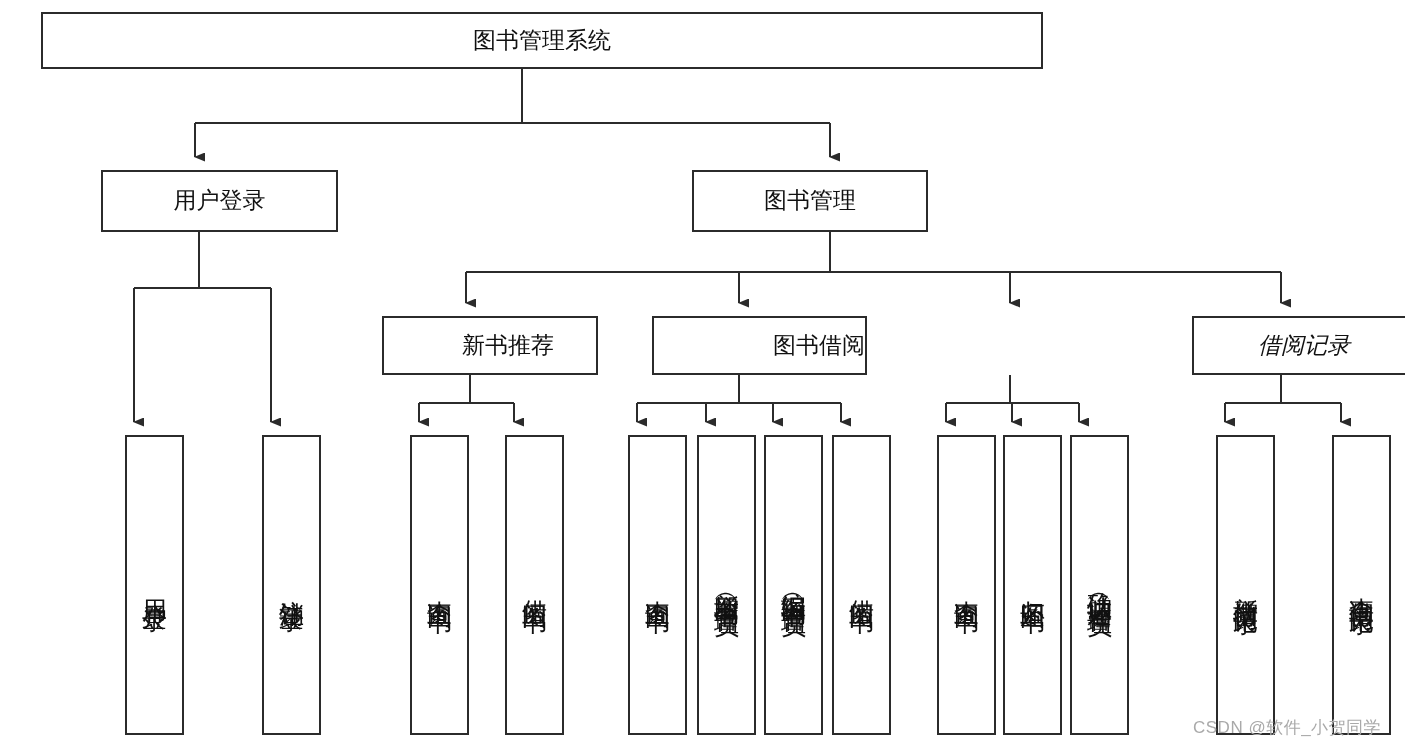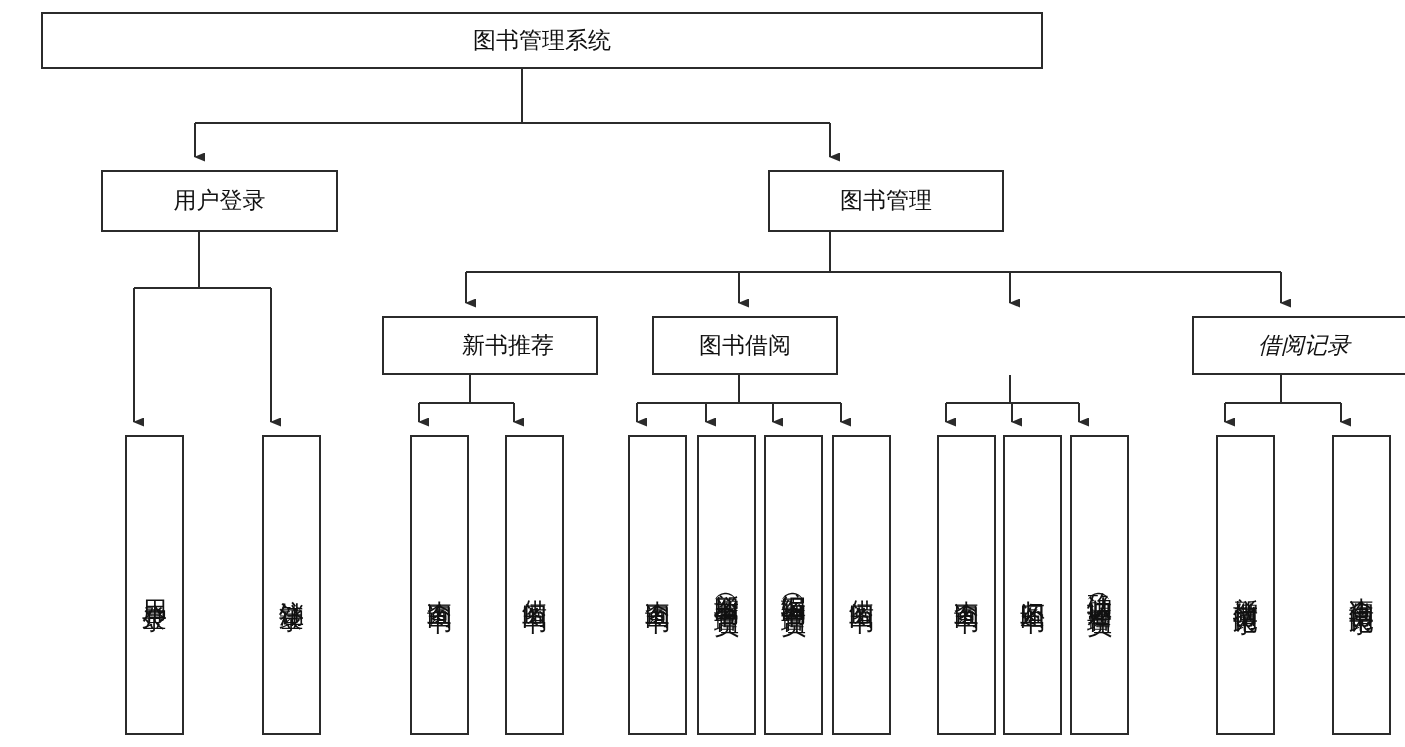--- a/index.html
+++ b/index.html
@@ -122,28 +122,28 @@
     </g>
   </svg>
 
   <div class="node root horizontal" style="left:21px; top:12px; width:1002px; height:57px;">
     <span class="node-label">图书管理系统</span>
   </div>
 
   <div class="node horizontal" style="left:81px; top:170px; width:237px; height:62px;">
     <span class="node-label">用户登录</span>
   </div>
-  <div class="node horizontal" style="left:748px; top:170px; width:236px; height:62px;">
+  <div class="node horizontal" style="left:672px; top:170px; width:236px; height:62px;">
     <span class="node-label">图书管理</span>
   </div>
 
   <div class="node horizontal" style="left:362px; top:316px; width:216px; height:59px;padding-left:36px;">
     <span class="node-label">新书推荐</span>
   </div>
-  <div class="node horizontal" style="left:632px; top:316px; width:186px; height:59px;">
+  <div class="node horizontal" style="left:632px; top:316px; width:215px; height:59px;justify-content:flex-end;">
     <span class="node-label">图书借阅</span>
   </div>
   <div class="node horizontal" style="left:1172px; top:316px; width:224px; height:59px;font-style:italic;">
     <span class="node-label">借阅记录</span>
   </div>
 
   <div class="node vertical" style="left:105px; top:435px; width:59px; height:300px;">
     <span class="node-label">用户登录</span>
   </div>
   <div class="node vertical" style="left:242px; top:435px; width:59px; height:300px;">
@@ -180,14 +180,15 @@
     <span class="node-label">确认归还（管理员）</span>
   </div>
 
   <div class="node vertical" style="left:1196px; top:435px; width:59px; height:300px;">
     <span class="node-label">新增借阅记录</span>
   </div>
   <div class="node vertical" style="left:1312px; top:435px; width:59px; height:300px;">
     <span class="node-label">查询借阅记录</span>
   </div>
 
+  <div class="watermark" style="left:1193px; top:716px;">CSDN @软件_小贺同学</div>
 
 </div>
 
 </body></html>

